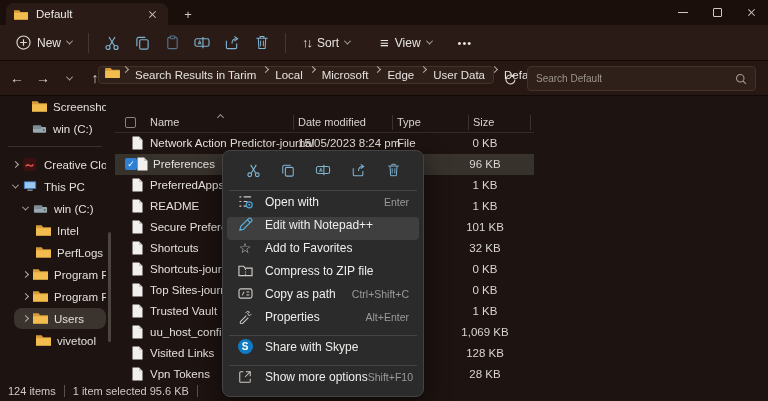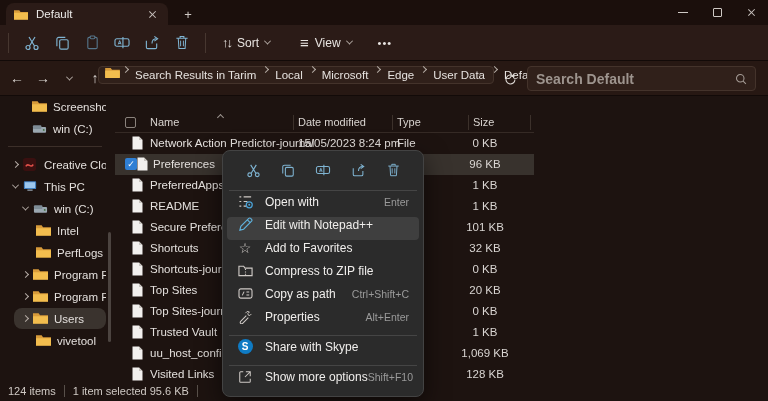--- a/index.html
+++ b/index.html
@@ -35,21 +35,21 @@
 
   
   .addr-row { position:absolute; left:0; top:61px; width:768px; height:35px; background:#271813; border-bottom:1px solid #120a08; display:flex; align-items:center; }
   .nav-btn { width:26px; height:26px; display:flex; align-items:center; justify-content:center; color:#ddd8d4; font-size:14px; border-radius:4px; }
   .addr-bar { position:absolute; left:98px; top:5px; width:396px; height:18px; background:#30201a; border:1px solid #44332b; border-radius:4px; display:flex; align-items:flex-start; padding:0 6px; }
   .crumb { font-size:11.5px; color:#e6e2df; padding:2px 4px; border-radius:3px; white-space:nowrap; }
   .crumb-sep { margin:0 3px; display:flex; align-items:center; }
   .addr-chev { margin-left:auto; }
   .refresh-btn { position:absolute; left:500px; top:8px; width:20px; height:20px; display:flex; align-items:center; justify-content:center; }
   .search-box { position:absolute; left:527px; top:5px; width:229px; height:25px; background:#30201a; border:1px solid #44332b; border-radius:4px; display:flex; align-items:center; padding:0 8px; }
-  .search-box input { background:transparent; border:none; outline:none; color:#cfc9c4; font-size:14px; flex:1;font-weight:bold; }
+  .search-box input { background:transparent; border:none; outline:none; color:#cfc9c4; font-size:10px; flex:1; }
   .search-box input::placeholder { color:#9d948e; }
 
   
   .sidebar { position:absolute; left:0; top:96px; width:112px; height:285px; overflow:hidden; }
   .sb-item { position:relative; height:21px; display:flex; align-items:center; font-size:11.5px; color:#e3dfdc; border-radius:4px; margin:0 6px 1px 4px; padding-left:6px; white-space:nowrap; overflow:hidden; }
   .sb-item.sel { background:#3a332e;border-radius:8px; }
   .sb-sep { height:1px; background:#3c2f29; margin:7px 10px 7px 8px; }
   .sb-chev { width:10px; display:flex; justify-content:center; margin-right:3px; flex:none; }
   .sb-ico { width:15px; height:13px; margin-right:6px; flex:none; }
   .sb-scroll { position:absolute; right:1px; top:136px; width:3px; height:110px; background:#4c4440; border-radius:2px; }
@@ -111,20 +111,28 @@
       <span class="cap-btn">
           <span class="max-glyph"></span>
         </span>
       <span class="cap-btn">
           <span class="cross"></span>
         </span>
     </div>
   </div>
 
   <div class="toolbar">
+    <div class="tb-btn" style="margin-left:8px">
+      <svg width="15" height="15" viewBox="0 0 16 16">
+          <circle cx="8" cy="8" r="7" fill="none" stroke="#ddd8d4" stroke-width="1.2"></circle>
+          <path d="M8 4.5v7M4.5 8h7" stroke="#ddd8d4" stroke-width="1.2"></path>
+        </svg>
+      <span>New</span>
+      <span class="chev chd"></span>
+    </div>
     <span class="tb-sep"></span>
     <span class="tb-ico">
       <svg width="16" height="16" viewBox="0 0 16 16" class="blue">
           <circle cx="4" cy="12.5" r="2" fill="none" stroke="currentColor" stroke-width="1.2"></circle>
           <circle cx="12" cy="12.5" r="2" fill="none" stroke="currentColor" stroke-width="1.2"></circle>
           <path d="M5.5 11L11 2M10.5 11L5 2" stroke="currentColor" stroke-width="1.2" fill="none"></path>
         </svg>
     </span>
     <span class="tb-ico">
       <svg width="15" height="15" viewBox="0 0 16 16" class="blue">
@@ -444,30 +452,20 @@
       <span class="fname">Shortcuts-journal</span>
       <span class="fsize">0 KB</span>
     </div>
     <div class="frow">
       <span class="fico">
           <svg width="11" height="14" viewBox="0 0 11 14">
             <path d="M0.5 0.5h6.5L10.5 4v9.5H0.5z" fill="#f2f0ee"></path>
             <path d="M7 0.5L10.5 4H7z" fill="#c9c5c1"></path>
           </svg>
         </span>
-      <span class="fname">Top Sites</span>
-      <span class="fsize">20 KB</span>
-    </div>
-    <div class="frow">
-      <span class="fico">
-          <svg width="11" height="14" viewBox="0 0 11 14">
-            <path d="M0.5 0.5h6.5L10.5 4v9.5H0.5z" fill="#f2f0ee"></path>
-            <path d="M7 0.5L10.5 4H7z" fill="#c9c5c1"></path>
-          </svg>
-        </span>
       <span class="fname">Top Sites-journal</span>
       <span class="fsize">0 KB</span>
     </div>
     <div class="frow">
       <span class="fico">
           <svg width="11" height="14" viewBox="0 0 11 14">
             <path d="M0.5 0.5h6.5L10.5 4v9.5H0.5z" fill="#f2f0ee"></path>
             <path d="M7 0.5L10.5 4H7z" fill="#c9c5c1"></path>
           </svg>
         </span>

